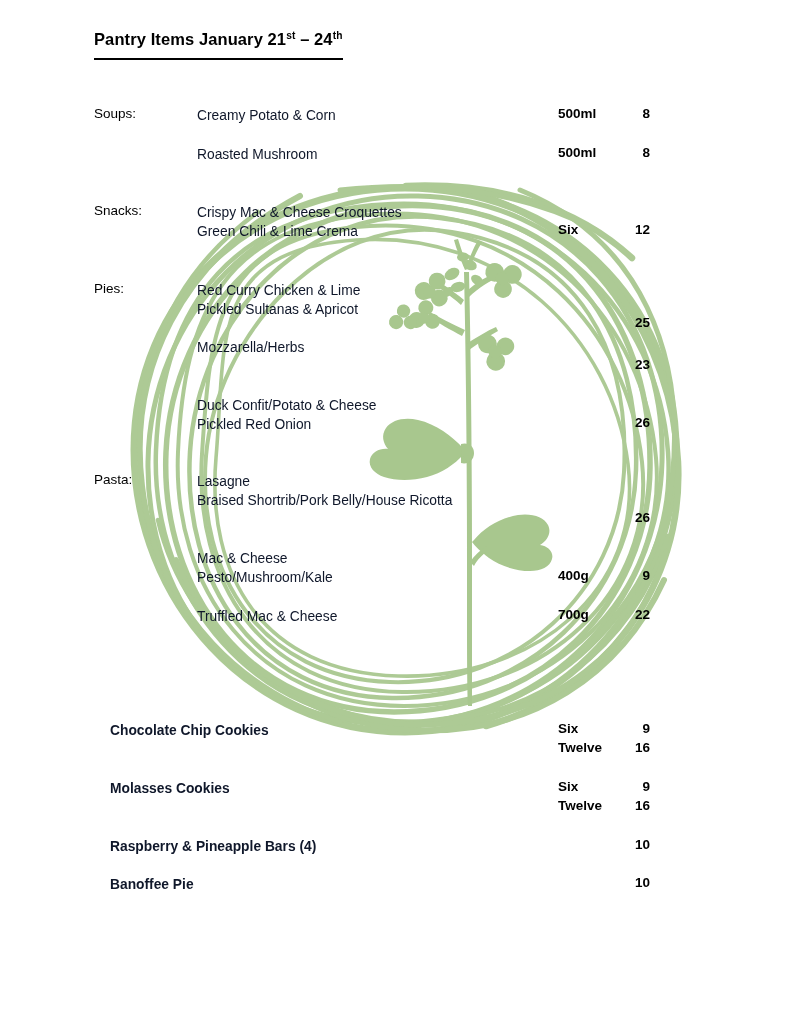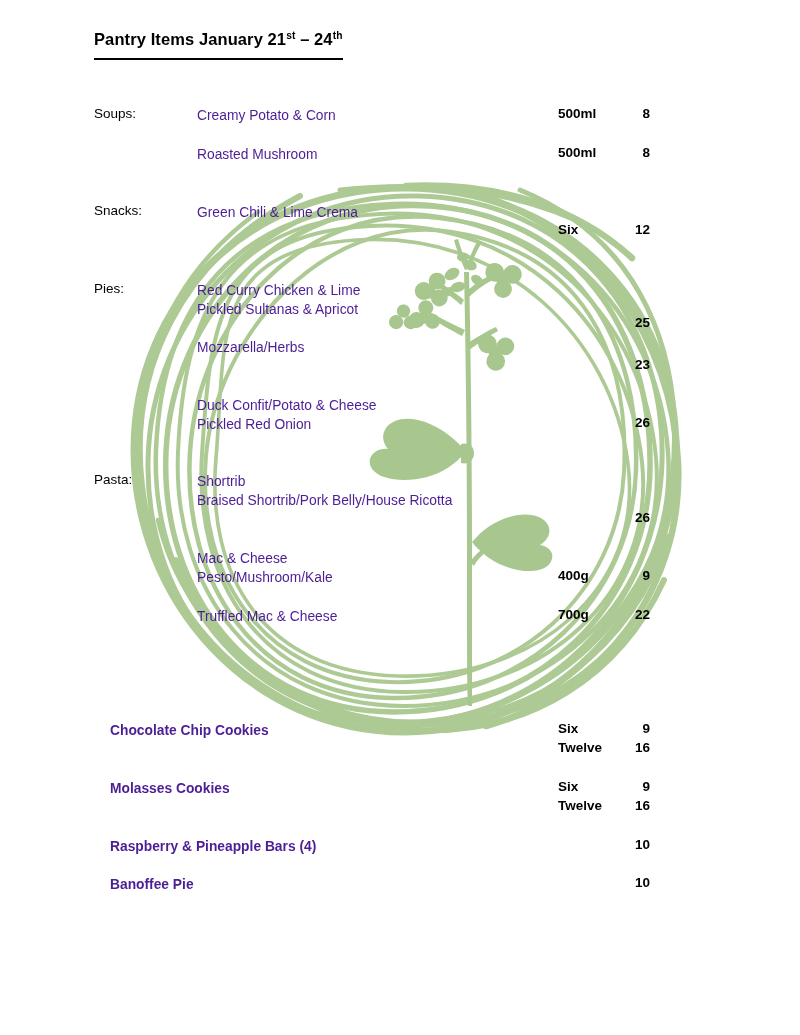--- a/index.html
+++ b/index.html
@@ -83,21 +83,21 @@
     white-space: nowrap;
   }
 
   .desc {
     position: absolute;
     left: 197px;
     font-size: 13.8px;
     font-weight: normal;
     line-height: 19px;
     white-space: nowrap;
-    color: #4c1d95;
+    color: #0f172a;
   }
   .desc.bold {
     font-weight: bold;
     font-size: 13.8px;
     left: 110px;
   }
 
   .size {
     position: absolute;
     left: 558px;
@@ -244,20 +244,21 @@
 
       <div class="row" style="top:145px">
         <span class="desc">Roasted Mushroom</span>
         <span class="size">500ml</span>
         <span class="price">8</span>
       </div>
 
       <div class="row" style="top:203px">
         <span class="cat">Snacks:</span>
         <span class="desc" style="top:0">
+          <span class="line2">Crispy Mac &amp; Cheese Croquettes</span>
           <span class="line2">Green Chili &amp; Lime Crema</span>
         </span>
         <span class="size" style="top:19px">Six</span>
         <span class="price" style="top:19px">12</span>
       </div>
 
       <div class="row" style="top:281px">
         <span class="cat">Pies:</span>
         <span class="desc">
           <span class="line2">Red Curry Chicken &amp; Lime</span>
@@ -280,21 +281,21 @@
           <span class="line2">Duck Confit/Potato &amp; Cheese</span>
           <span class="line2">Pickled Red Onion</span>
         </span>
         <span class="size" style="top:19px"></span>
         <span class="price" style="top:19px">26</span>
       </div>
 
       <div class="row" style="top:472px">
         <span class="cat">Pasta:</span>
         <span class="desc">
-          <span class="line2">Shortrib</span>
+          <span class="line2">Lasagne</span>
           <span class="line2">Braised Shortrib/Pork Belly/House Ricotta</span>
         </span>
         <span class="size" style="top:38px"></span>
         <span class="price" style="top:38px">26</span>
       </div>
 
       <div class="row" style="top:549px">
         <span class="desc">
           <span class="line2">Mac &amp; Cheese</span>
           <span class="line2">Pesto/Mushroom/Kale</span>

